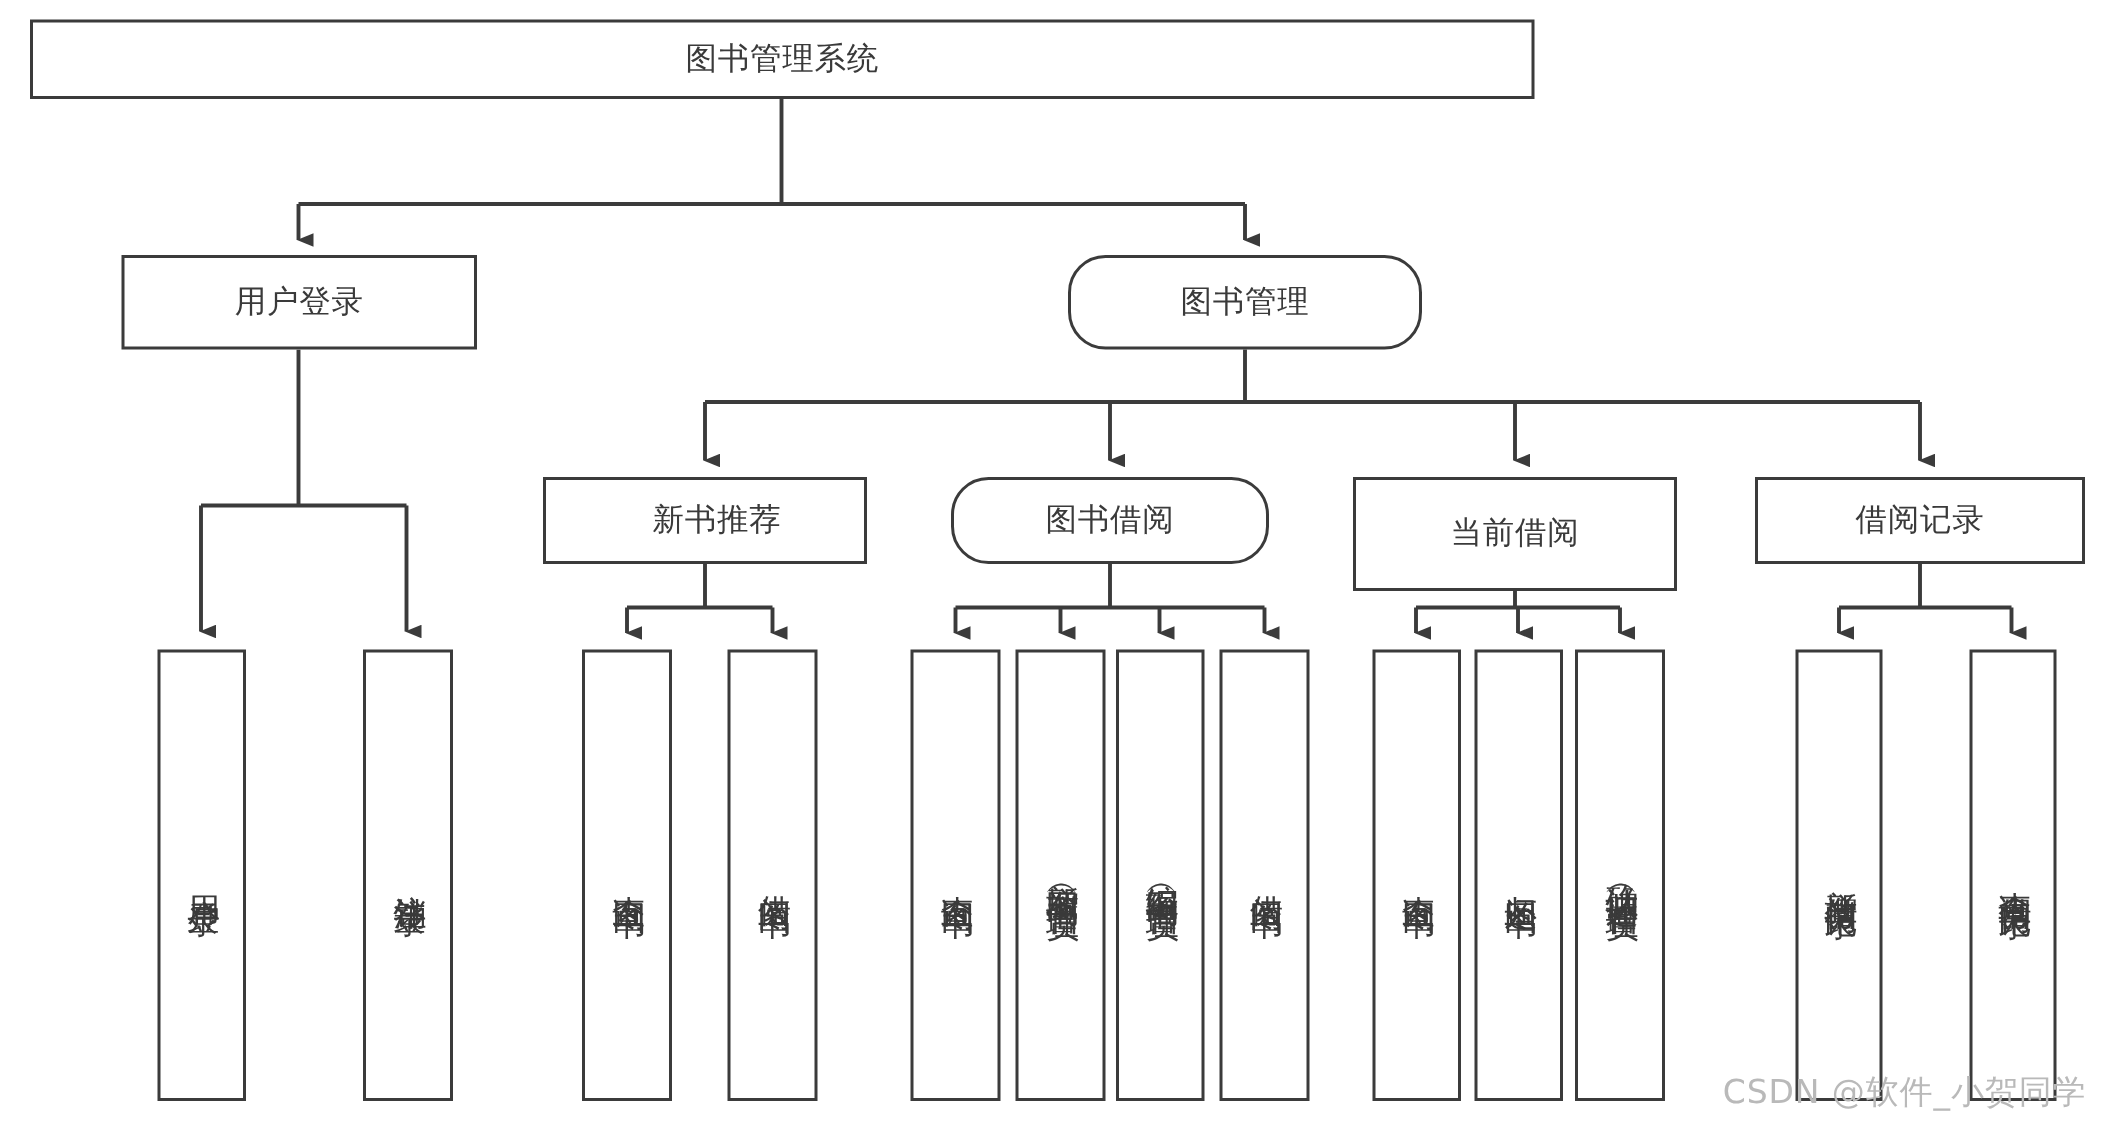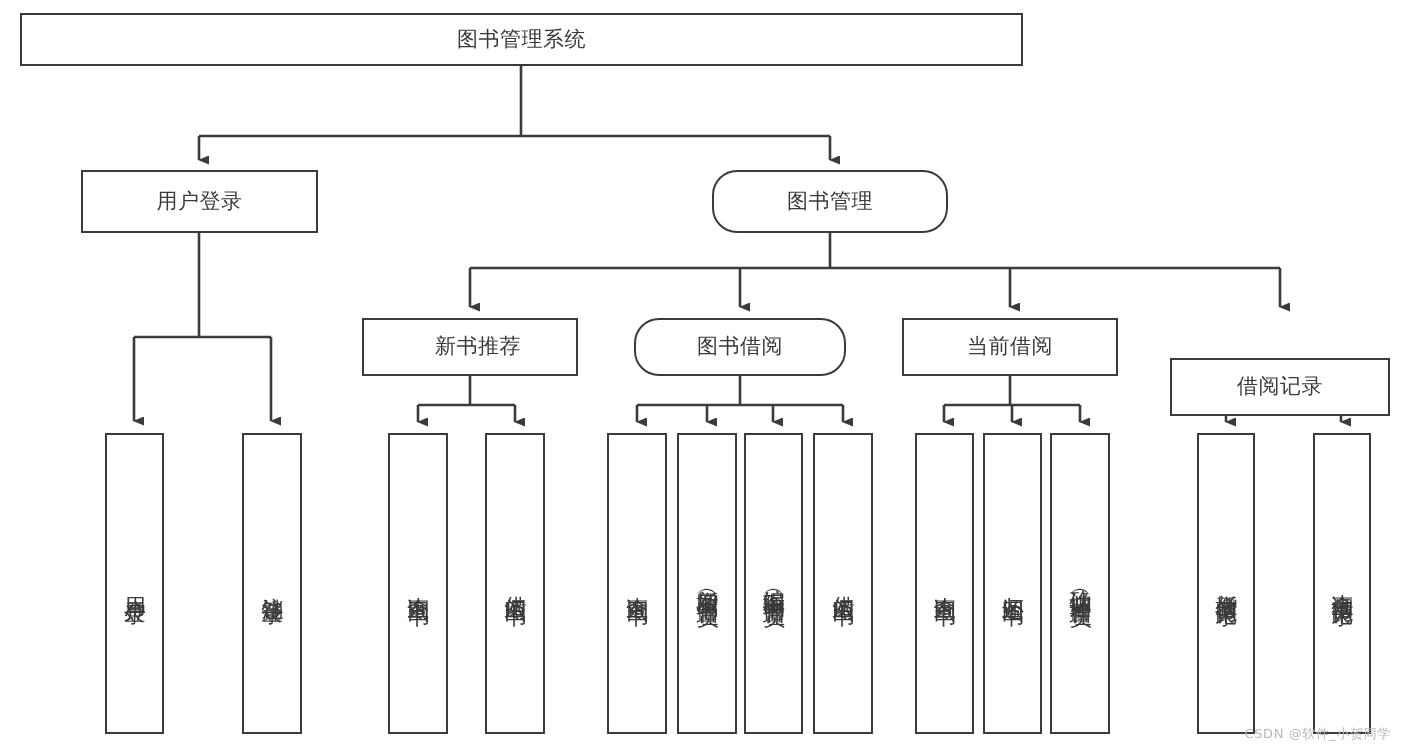--- a/index.html
+++ b/index.html
@@ -56,21 +56,21 @@
     font-size: 22px;
     line-height: 1.22;
     letter-spacing: 2.5px;
     white-space: normal;
     max-height: 100%;
   }
   #watermark {
     position: absolute;
     right: 14px;
     bottom: 4px;
-    font-size: 13px;
+    font-size: 22px;
     color: #b9b9b9;
     letter-spacing: 0.6px;
     white-space: nowrap;
     font-family: "DejaVu Sans", "Liberation Sans", sans-serif;
   }
 </style>
 </head>
 <body>
 
 <div id="canvas">
@@ -138,25 +138,25 @@
   </div>
 
   <div class="node" style="left:362px; top:318px; width:216px; height:58px;padding-left:16px;">
     <span class="label">新书推荐</span>
   </div>
 
   <div class="node" style="left:634px; top:318px; width:212px; height:58px;border-radius:25px;">
     <span class="label">图书借阅</span>
   </div>
 
-  <div class="node" style="left:902px; top:318px; width:216px; height:58px;">
+  <div class="node" style="left:902px; top:318px; width:216px; height:76px;">
     <span class="label">当前借阅</span>
   </div>
 
-  <div class="node" style="left:1170px; top:318px; width:220px; height:58px;margin-top:40px;">
+  <div class="node" style="left:1170px; top:318px; width:220px; height:58px;">
     <span class="label">借阅记录</span>
   </div>
 
   <div class="node vertical" style="left:105px; top:433px; width:59px; height:301px;">
     <span class="label">用户登录</span>
   </div>
 
   <div class="node vertical" style="left:242px; top:433px; width:60px; height:301px;">
     <span class="label">注销登录</span>
   </div>

